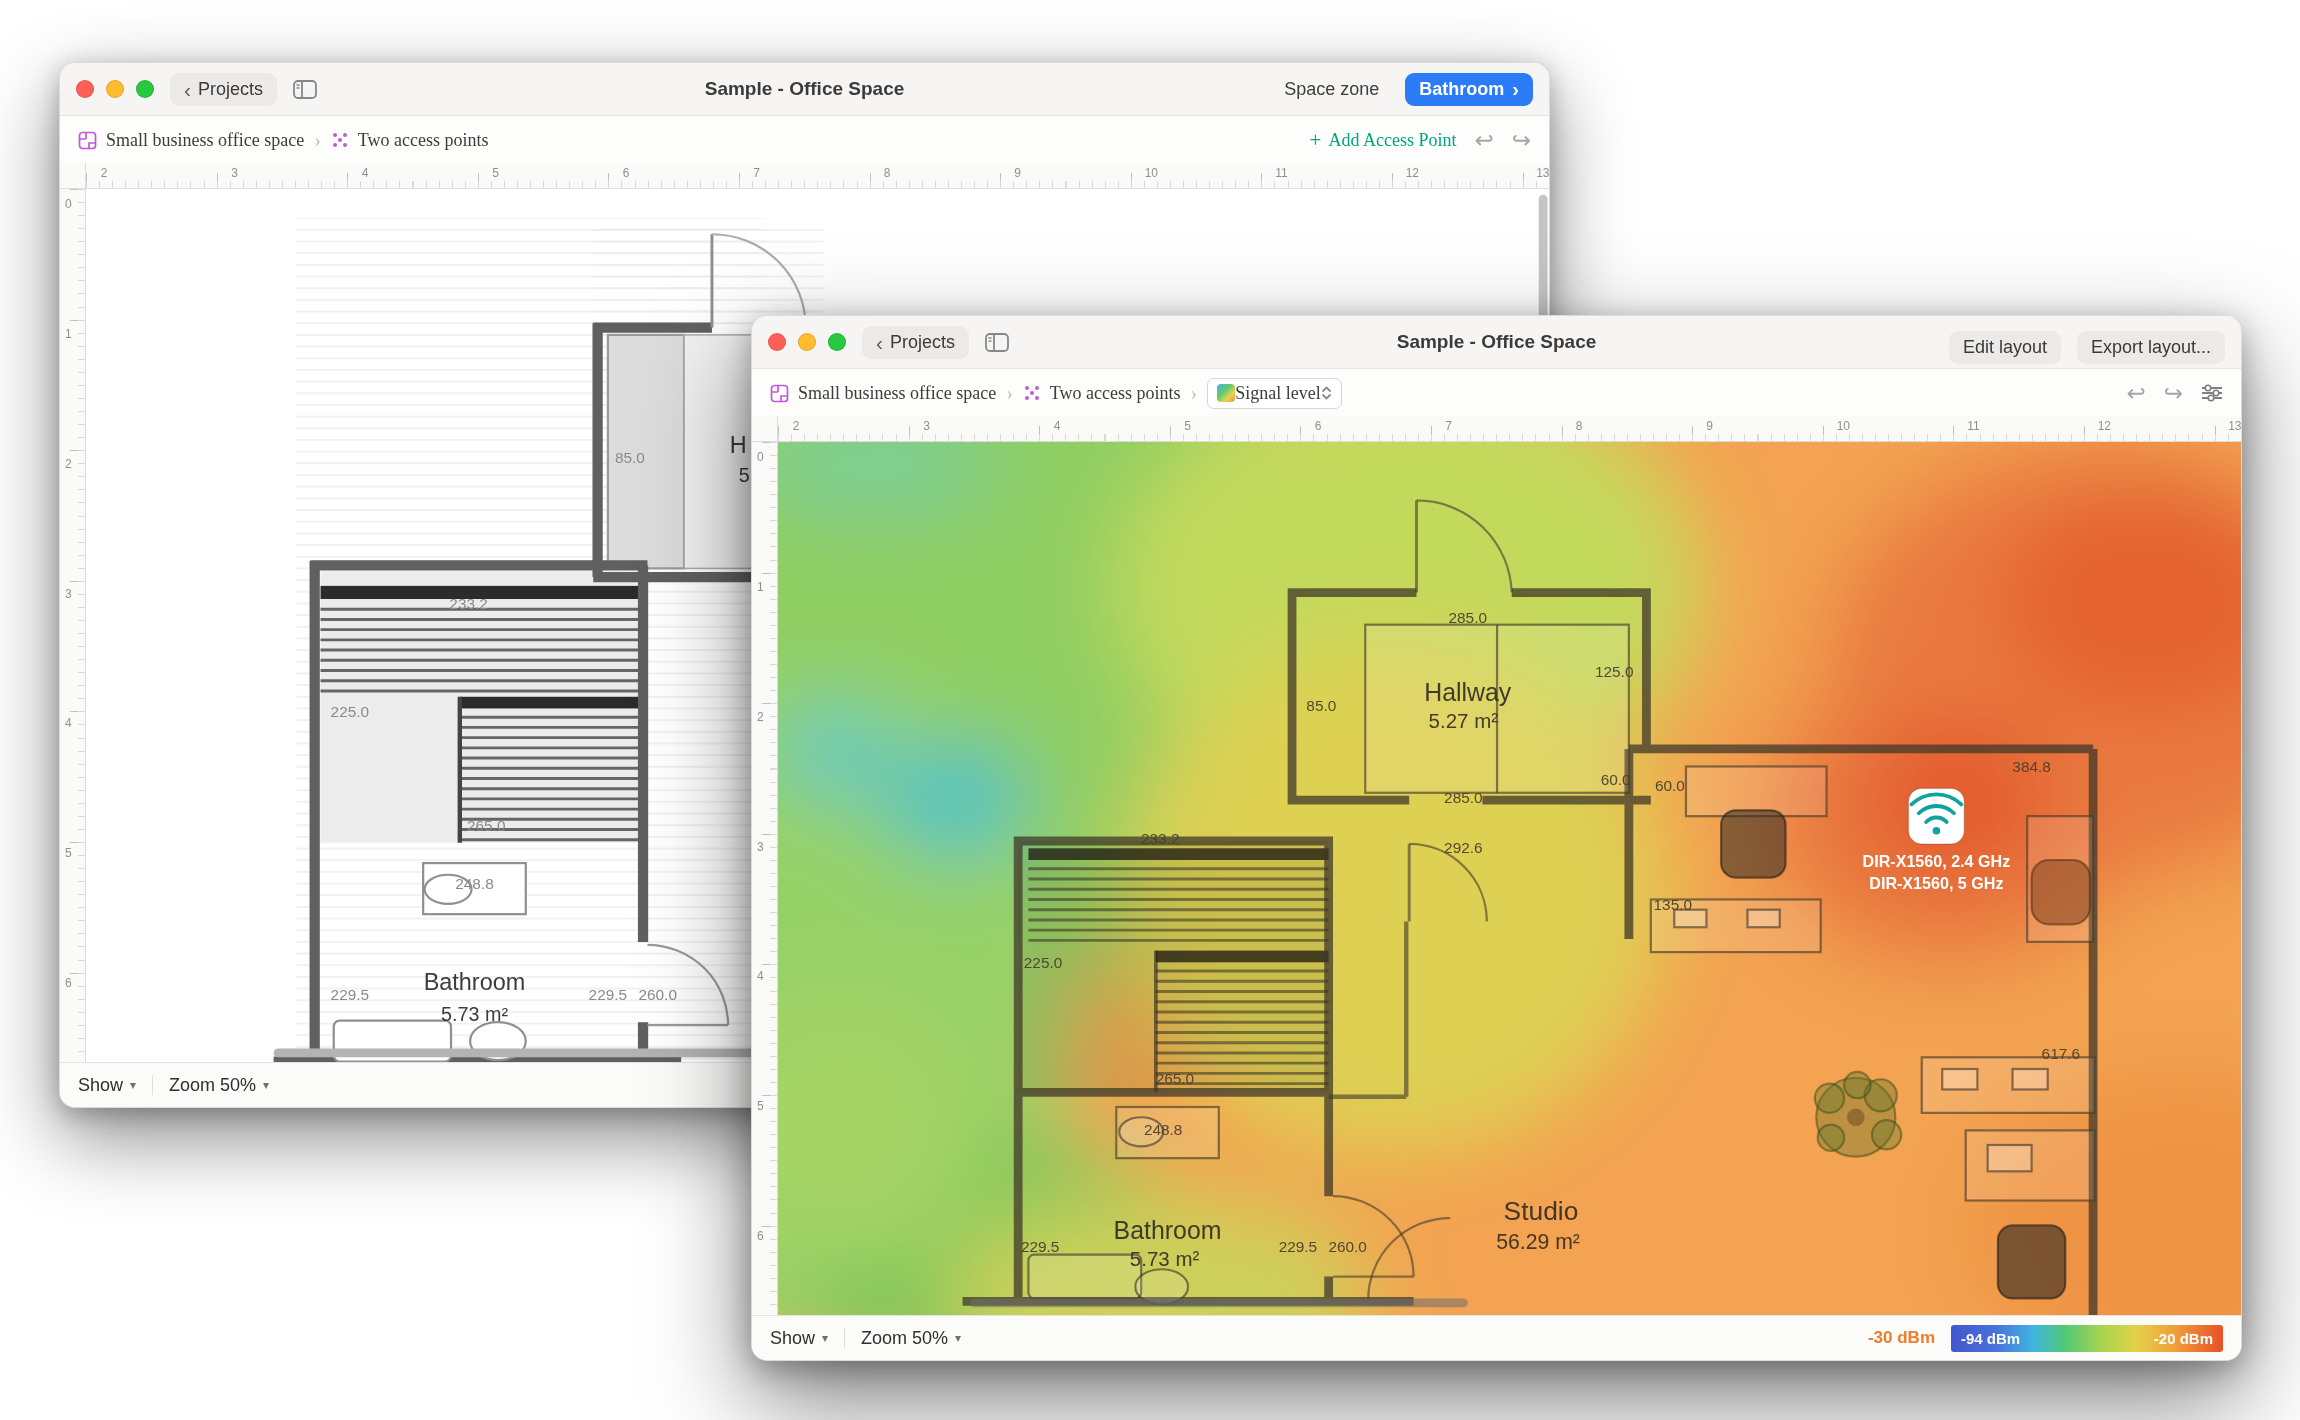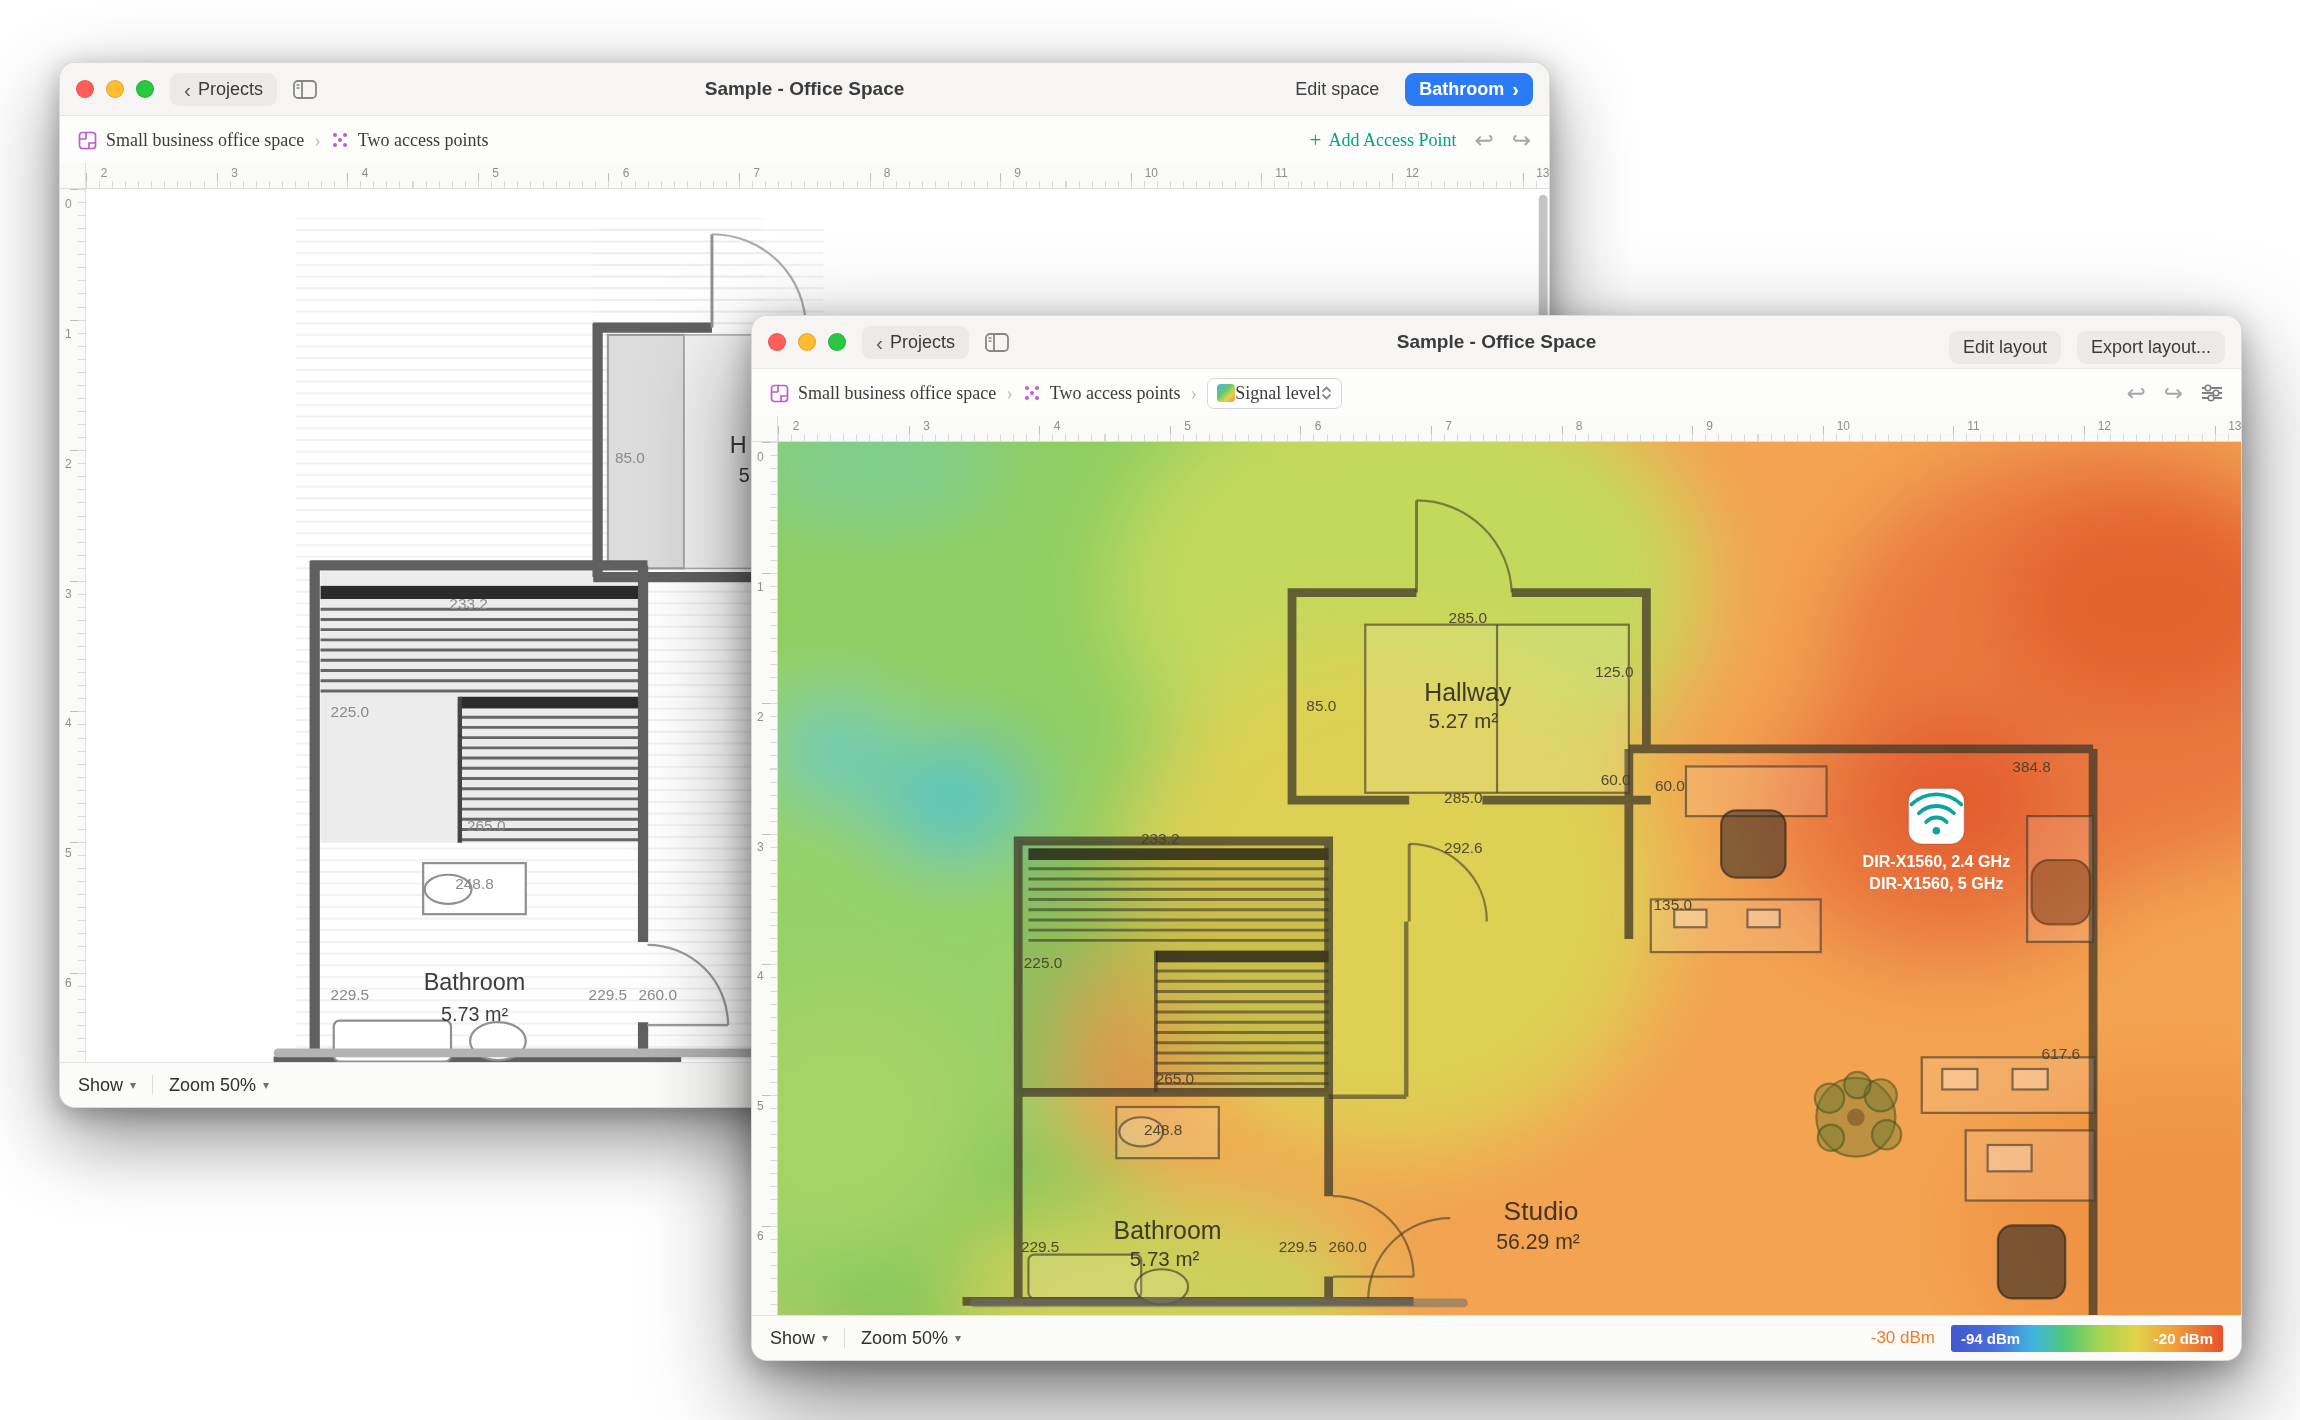--- a/index.html
+++ b/index.html
@@ -69,21 +69,21 @@
   .canvas{position:absolute;top:26px;left:26px;right:0;bottom:0;background:#fff;overflow:hidden;}
   .canvas svg{display:block;width:100%;height:100%;}
 
   .statusbar{position:absolute;bottom:0;left:0;right:0;height:44px;background:#fbfbfa;
              border-top:1px solid #e3e3e1;display:flex;align-items:center;
              padding:0 18px;gap:16px;font-size:18px;color:#2f2f2f;}
   .sb-item{display:flex;align-items:center;gap:7px;}
   .sb-item .dd{font-size:12px;color:#707070;}
   .sb-div{width:1px;height:20px;background:#dddddb;}
   .sb-spacer{flex:1;}
-  .cursor-dbm{color:#ee7c2b;font-size:17px;}
+  .cursor-dbm{color:#ee7c2b;font-size:17px;font-weight:bold;}
   .legend{width:272px;height:27px;border-radius:3px;display:flex;justify-content:space-between;
           align-items:center;padding:0 10px;box-sizing:border-box;color:#fff;font-size:15px;font-weight:700;
           background:linear-gradient(90deg,#4257cf 0%,#4a6fdc 16%,#3fb4e0 30%,#52c878 42%,#a6d44f 55%,#e2d24a 68%,#f0a03a 82%,#e8502a 100%);}
 </style>
 </head>
 <body>
 
 <div class="window" id="back-window">
   <div class="titlebar">
     <div class="traffic">
@@ -98,21 +98,21 @@
     <div class="sidebar-toggle">
       <svg width="24" height="19" viewBox="0 0 24 19">
         <rect x="1" y="1" width="22" height="17" rx="4" fill="none" stroke="#878787" stroke-width="1.8"></rect>
         <line x1="9" y1="1.5" x2="9" y2="17.5" stroke="#878787" stroke-width="1.8"></line>
         <line x1="3.5" y1="5" x2="6.5" y2="5" stroke="#878787" stroke-width="1.4"></line>
         <line x1="3.5" y1="8" x2="6.5" y2="8" stroke="#878787" stroke-width="1.4"></line>
       </svg>
     </div>
     <div class="win-title">Sample - Office Space</div>
     <div class="titlebar-right">
-      <div class="btn-plain">Edit space</div>
+      <div class="btn-plain">Space zone</div>
       <div class="btn-blue">
         <span>Bathroom</span>
         <span class="chev">›</span>
       </div>
     </div>
   </div>
 
   <div class="toolbar">
     <div class="crumb">
       <svg width="19" height="19" viewBox="0 0 19 19" fill="none" stroke="#bf5bd3" stroke-width="1.7">

